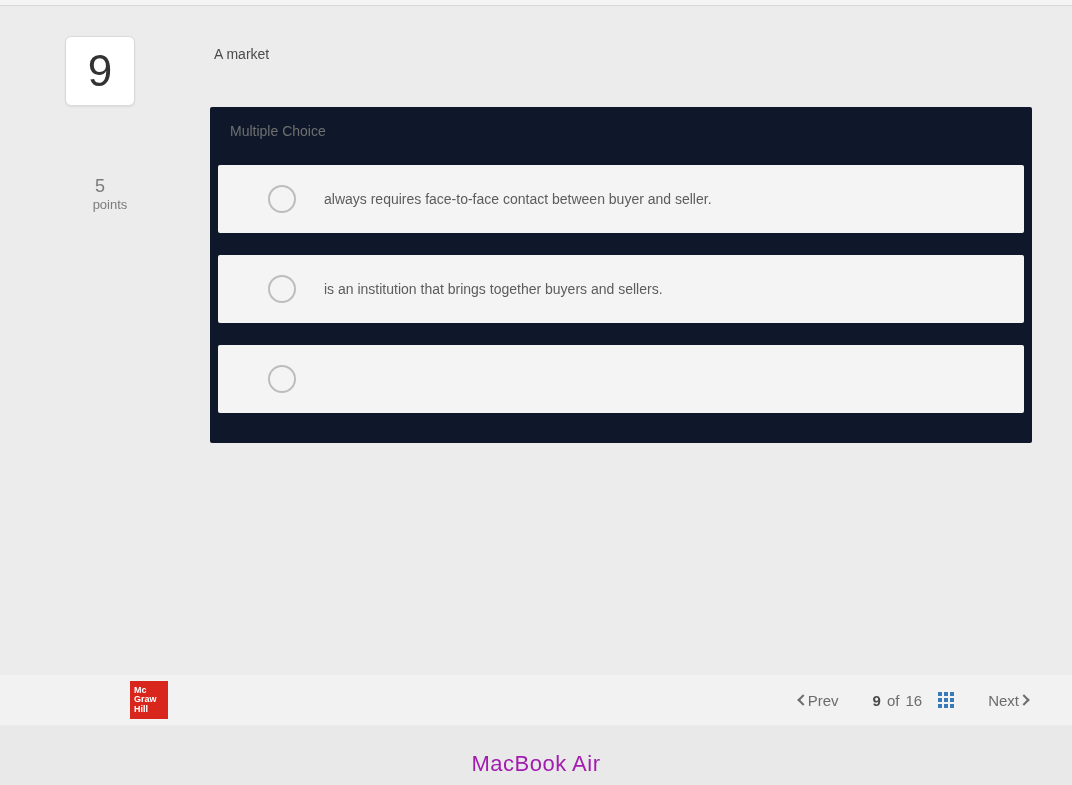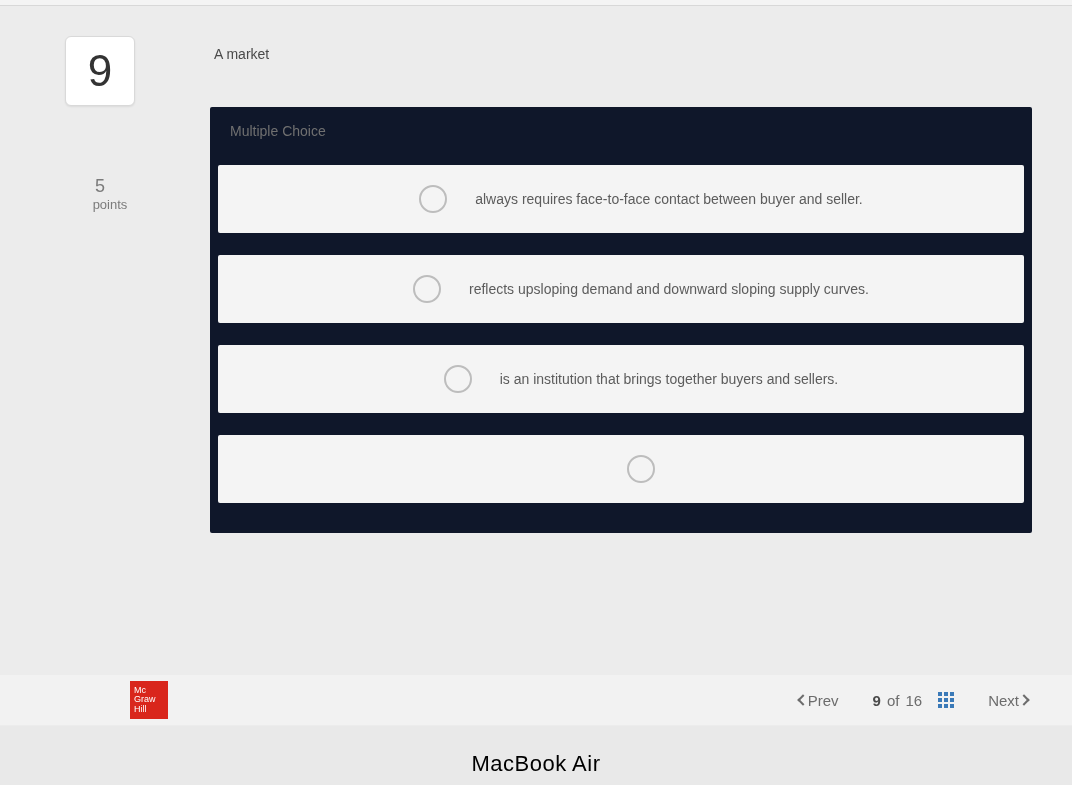--- a/index.html
+++ b/index.html
@@ -82,21 +82,20 @@
 
   .option {
     display: flex;
     align-items: center;
     gap: 28px;
     background: #f4f4f4;
     margin: 0 8px 22px 8px;
     padding: 20px 10px 20px 50px;
     border-radius: 2px;
     cursor: pointer;
-    justify-content: center;
   }
   .option:last-child { margin-bottom: 0; }
 
   .radio {
     width: 28px;
     height: 28px;
     flex: 0 0 28px;
     border: 2px solid #bdbdbd;
     border-radius: 50%;
   }
@@ -117,21 +116,21 @@
     background: #f2f2f2;
   }
 
   .logo {
     width: 38px;
     height: 38px;
     background: #d9261c;
     color: #fff;
     font-size: 9px;
     line-height: 1.05;
-    font-weight: normal;
+    font-weight: bold;
     display: flex;
     flex-direction: column;
     justify-content: center;
     padding-left: 4px;
   }
 
   .footer-spacer { flex: 1; }
 
   .nav-btn {
     display: flex;
@@ -172,21 +171,21 @@
     border-width: 0 2px 2px 0;
   }
   .chevron.left  { transform: rotate(135deg); }
   .chevron.right { transform: rotate(-45deg); }
 
   .laptop-label {
     position: absolute;
     left: 0; right: 0; bottom: 8px;
     text-align: center;
     font-size: 22px;
-    color: #000000;
+    color: #a21caf;
     letter-spacing: 0.5px;
     font-weight: 300;
   }
 </style>
 </head>
 <body>
 
 <div class="topbar"></div>
 
 <div class="app">
@@ -205,24 +204,20 @@
     <div class="prompt">A market</div>
 
     <div class="mc-panel">
       <div class="mc-header">Multiple Choice</div>
 
       <div class="option">
         <span class="radio"></span>
         <span class="option-text">always requires face-to-face contact between buyer and seller.</span>
       </div>
 
-      <div class="option">
-        <span class="radio"></span>
-        <span class="option-text">reflects upsloping demand and downward sloping supply curves.</span>
-      </div>
 
       <div class="option">
         <span class="radio"></span>
         <span class="option-text">is an institution that brings together buyers and sellers.</span>
       </div>
 
       <div class="option">
         <span class="radio"></span>
       </div>
     </div>

